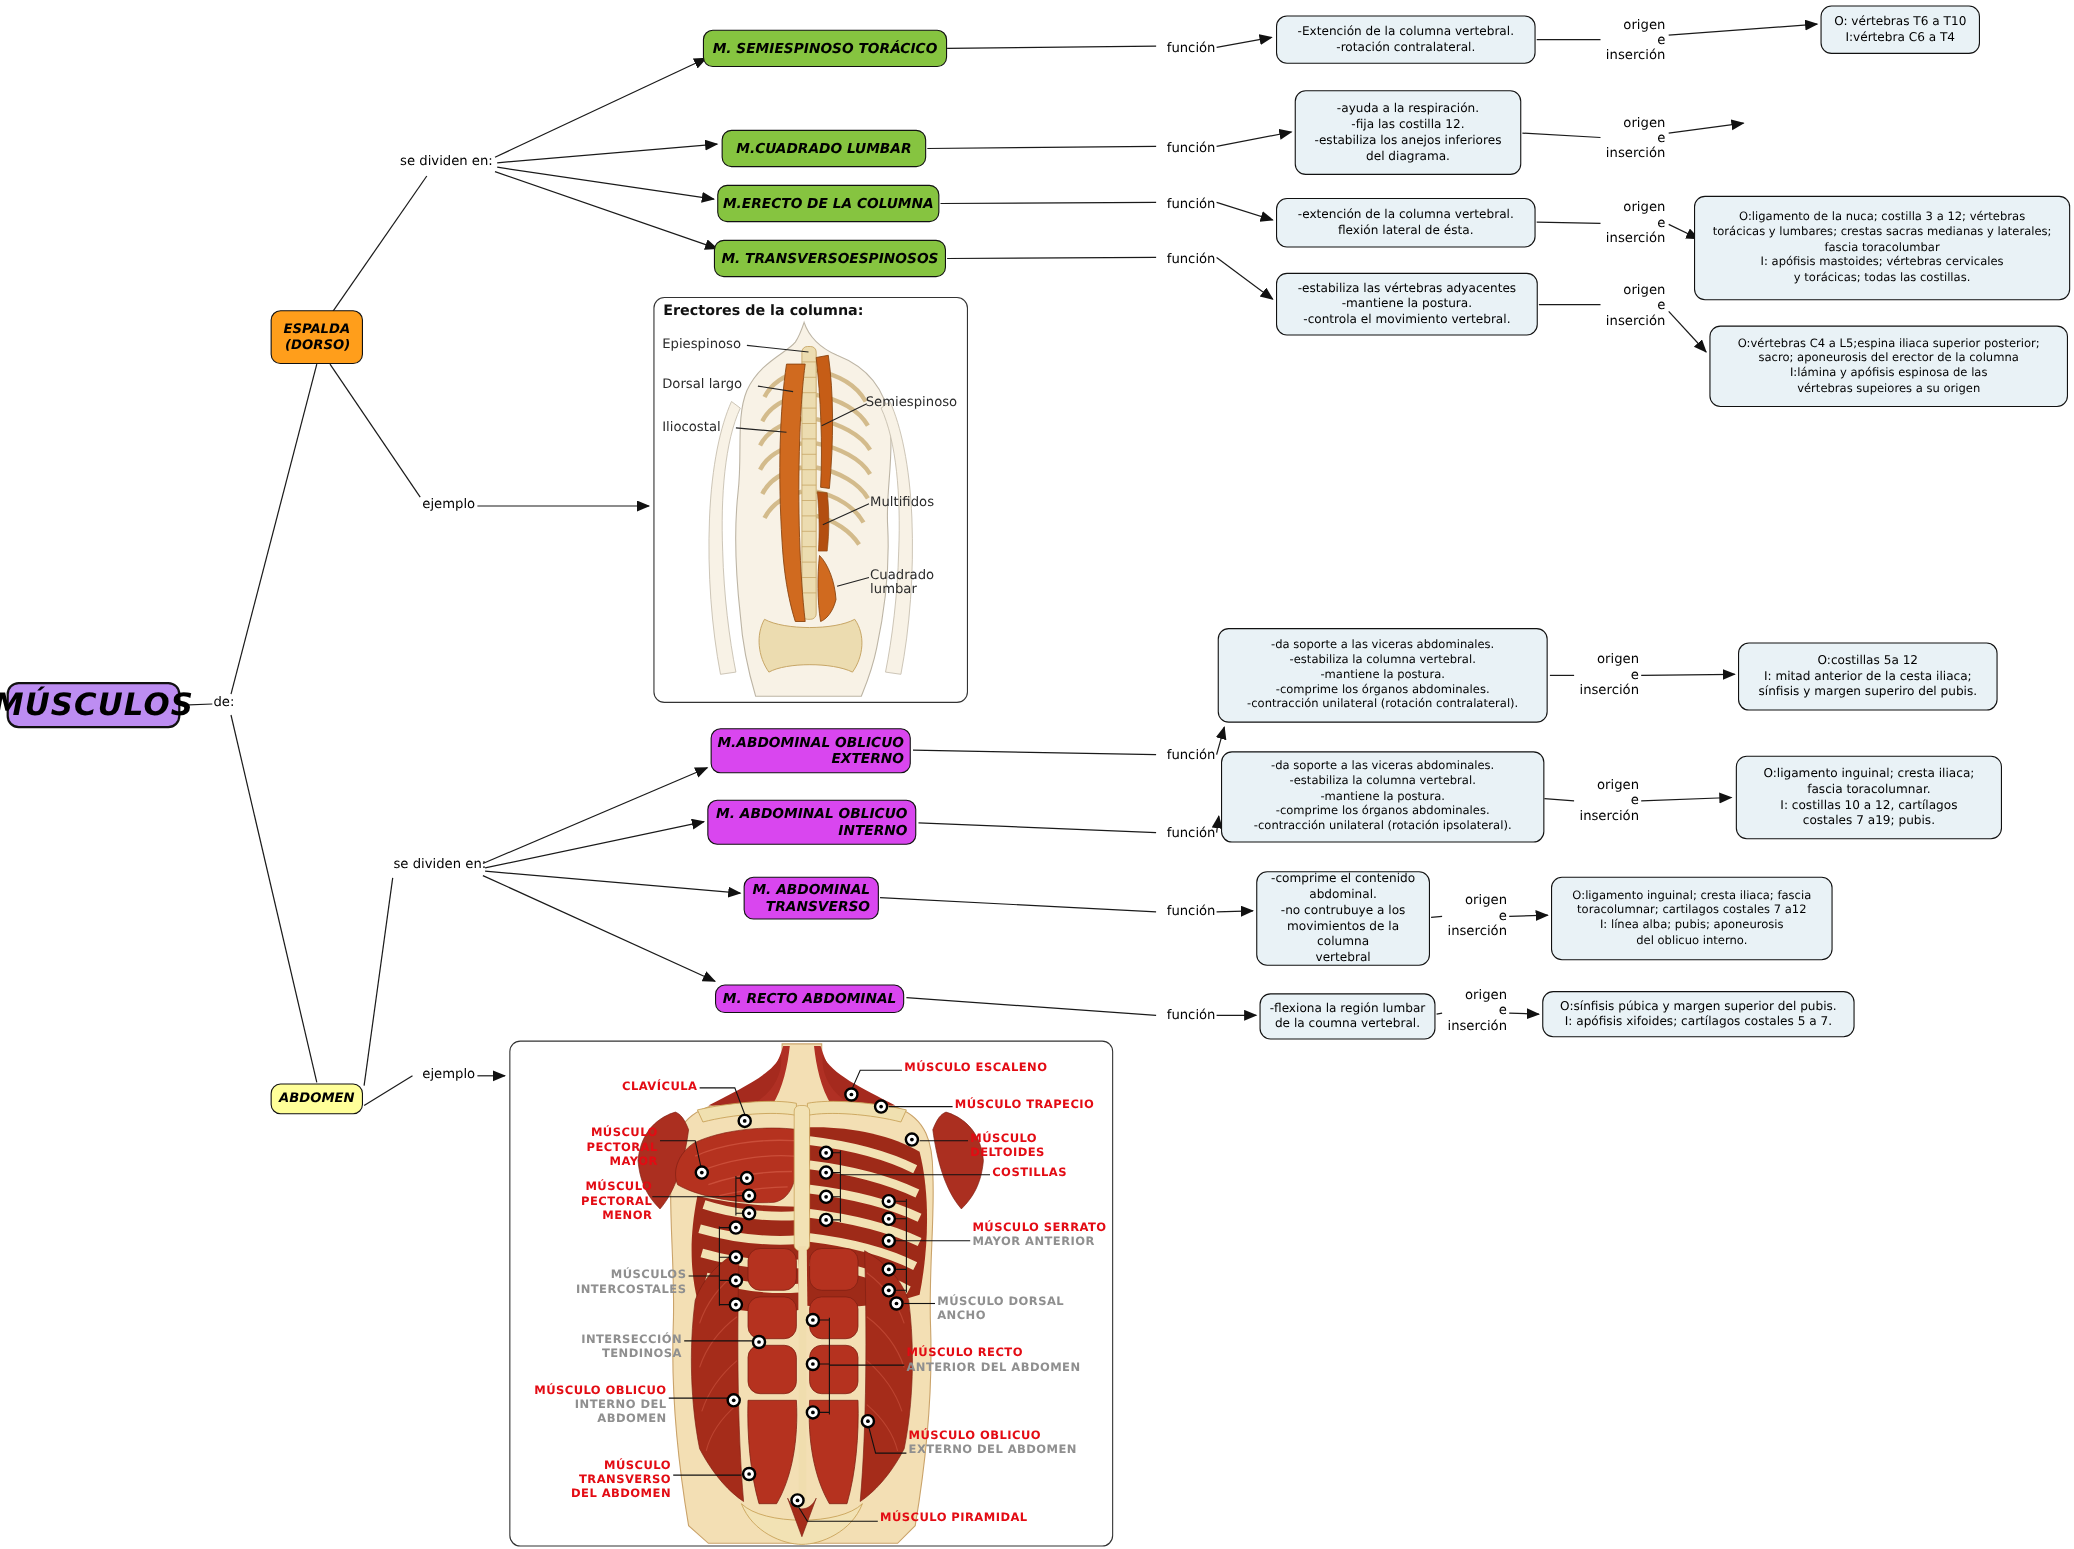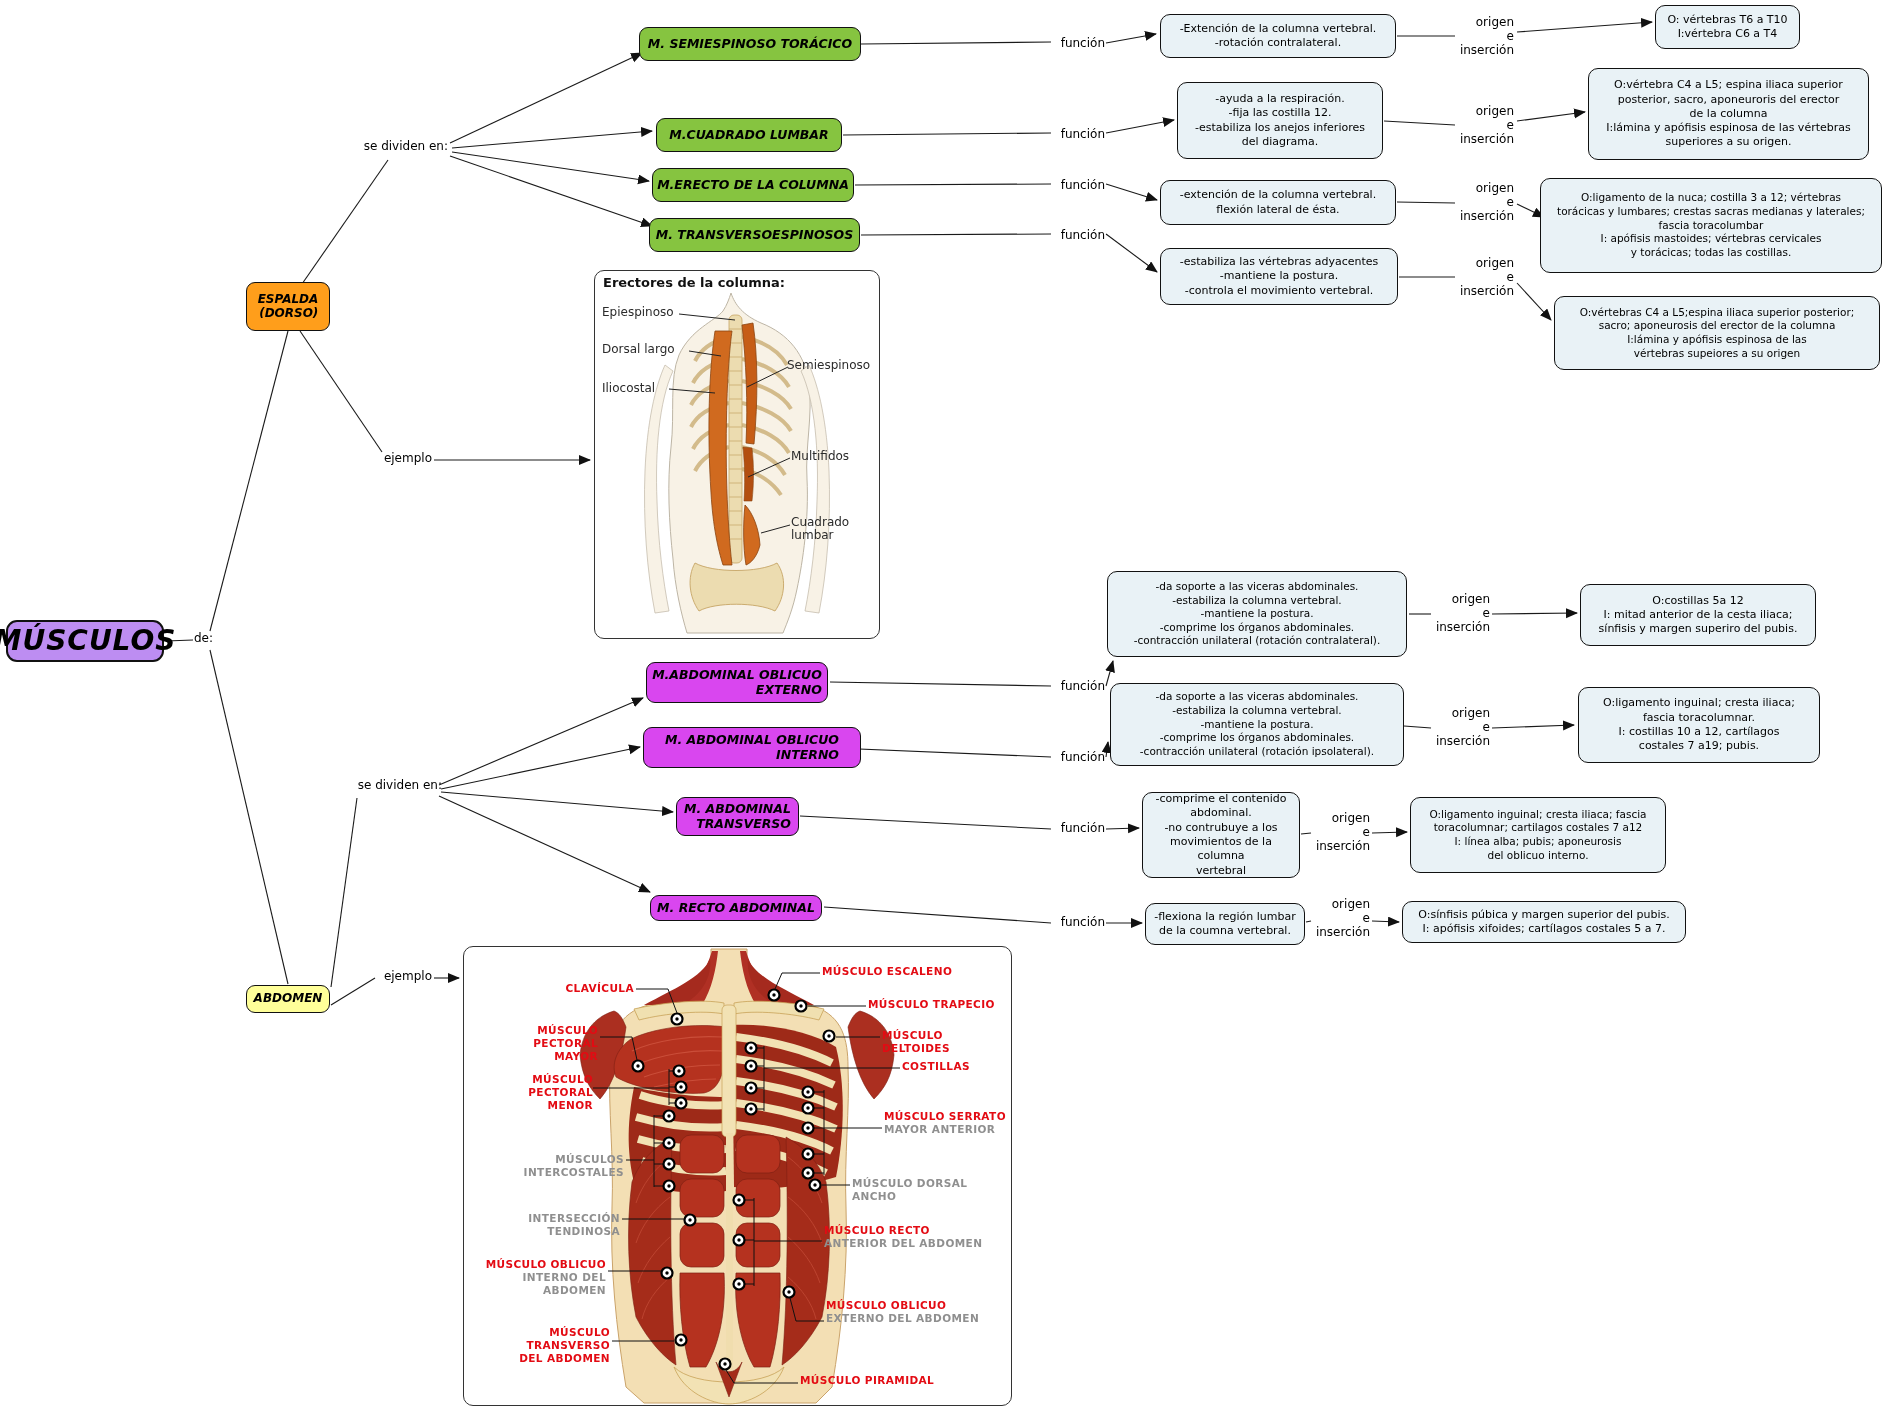--- a/index.html
+++ b/index.html
@@ -141,38 +141,33 @@
 inserción</div>
   <div class="lbl" style="left:1458px;top:182px;width:56px">origen
 e
 inserción</div>
   <div class="lbl" style="left:1458px;top:257px;width:56px">origen
 e
 inserción</div>
 
   <div class="txt" style="left:1655px;top:5px;width:145px;height:44px">O: vértebras T6 a T10
 I:vértebra C6 a T4</div>
-  <div class="txt" style="left:1588px;top:68px;width:281px;height:92px">O:vértebra C4 a L5; espina iliaca superior
-posterior, sacro, aponeuroris del erector
-de la columna
-I:lámina y apófisis espinosa de las vértebras
-superiores a su origen.</div>
   <div class="txt fs105" style="left:1540px;top:178px;width:342px;height:95px">O:ligamento de la nuca; costilla 3 a 12; vértebras
 torácicas y lumbares; crestas sacras medianas y laterales;
 fascia toracolumbar
 I: apófisis mastoides; vértebras cervicales
 y torácicas; todas las costillas.</div>
   <div class="txt fs105" style="left:1554px;top:296px;width:326px;height:74px">O:vértebras C4 a L5;espina iliaca superior posterior;
 sacro; aponeurosis del erector de la columna
 I:lámina y apófisis espinosa de las
 vértebras supeiores a su origen</div>
 
   <div class="node teal" style="left:646px;top:662px;width:182px;height:41px">M.ABDOMINAL OBLICUO
 EXTERNO</div>
-  <div class="node teal" style="left:643px;top:727px;width:218px;height:41px">M. ABDOMINAL OBLICUO
+  <div class="node teal" style="left:643px;top:727px;width:190px;height:41px">M. ABDOMINAL OBLICUO
 INTERNO</div>
   <div class="node teal" style="left:676px;top:797px;width:123px;height:39px">M. ABDOMINAL
 TRANSVERSO</div>
   <div class="node teal" style="left:650px;top:895px;width:172px;height:26px">M. RECTO ABDOMINAL</div>
 
   <div class="lbl" style="left:1053px;top:680px;width:52px">función</div>
   <div class="lbl" style="left:1053px;top:751px;width:52px">función</div>
   <div class="lbl" style="left:1053px;top:822px;width:52px">función</div>
   <div class="lbl" style="left:1053px;top:916px;width:52px">función</div>
 

